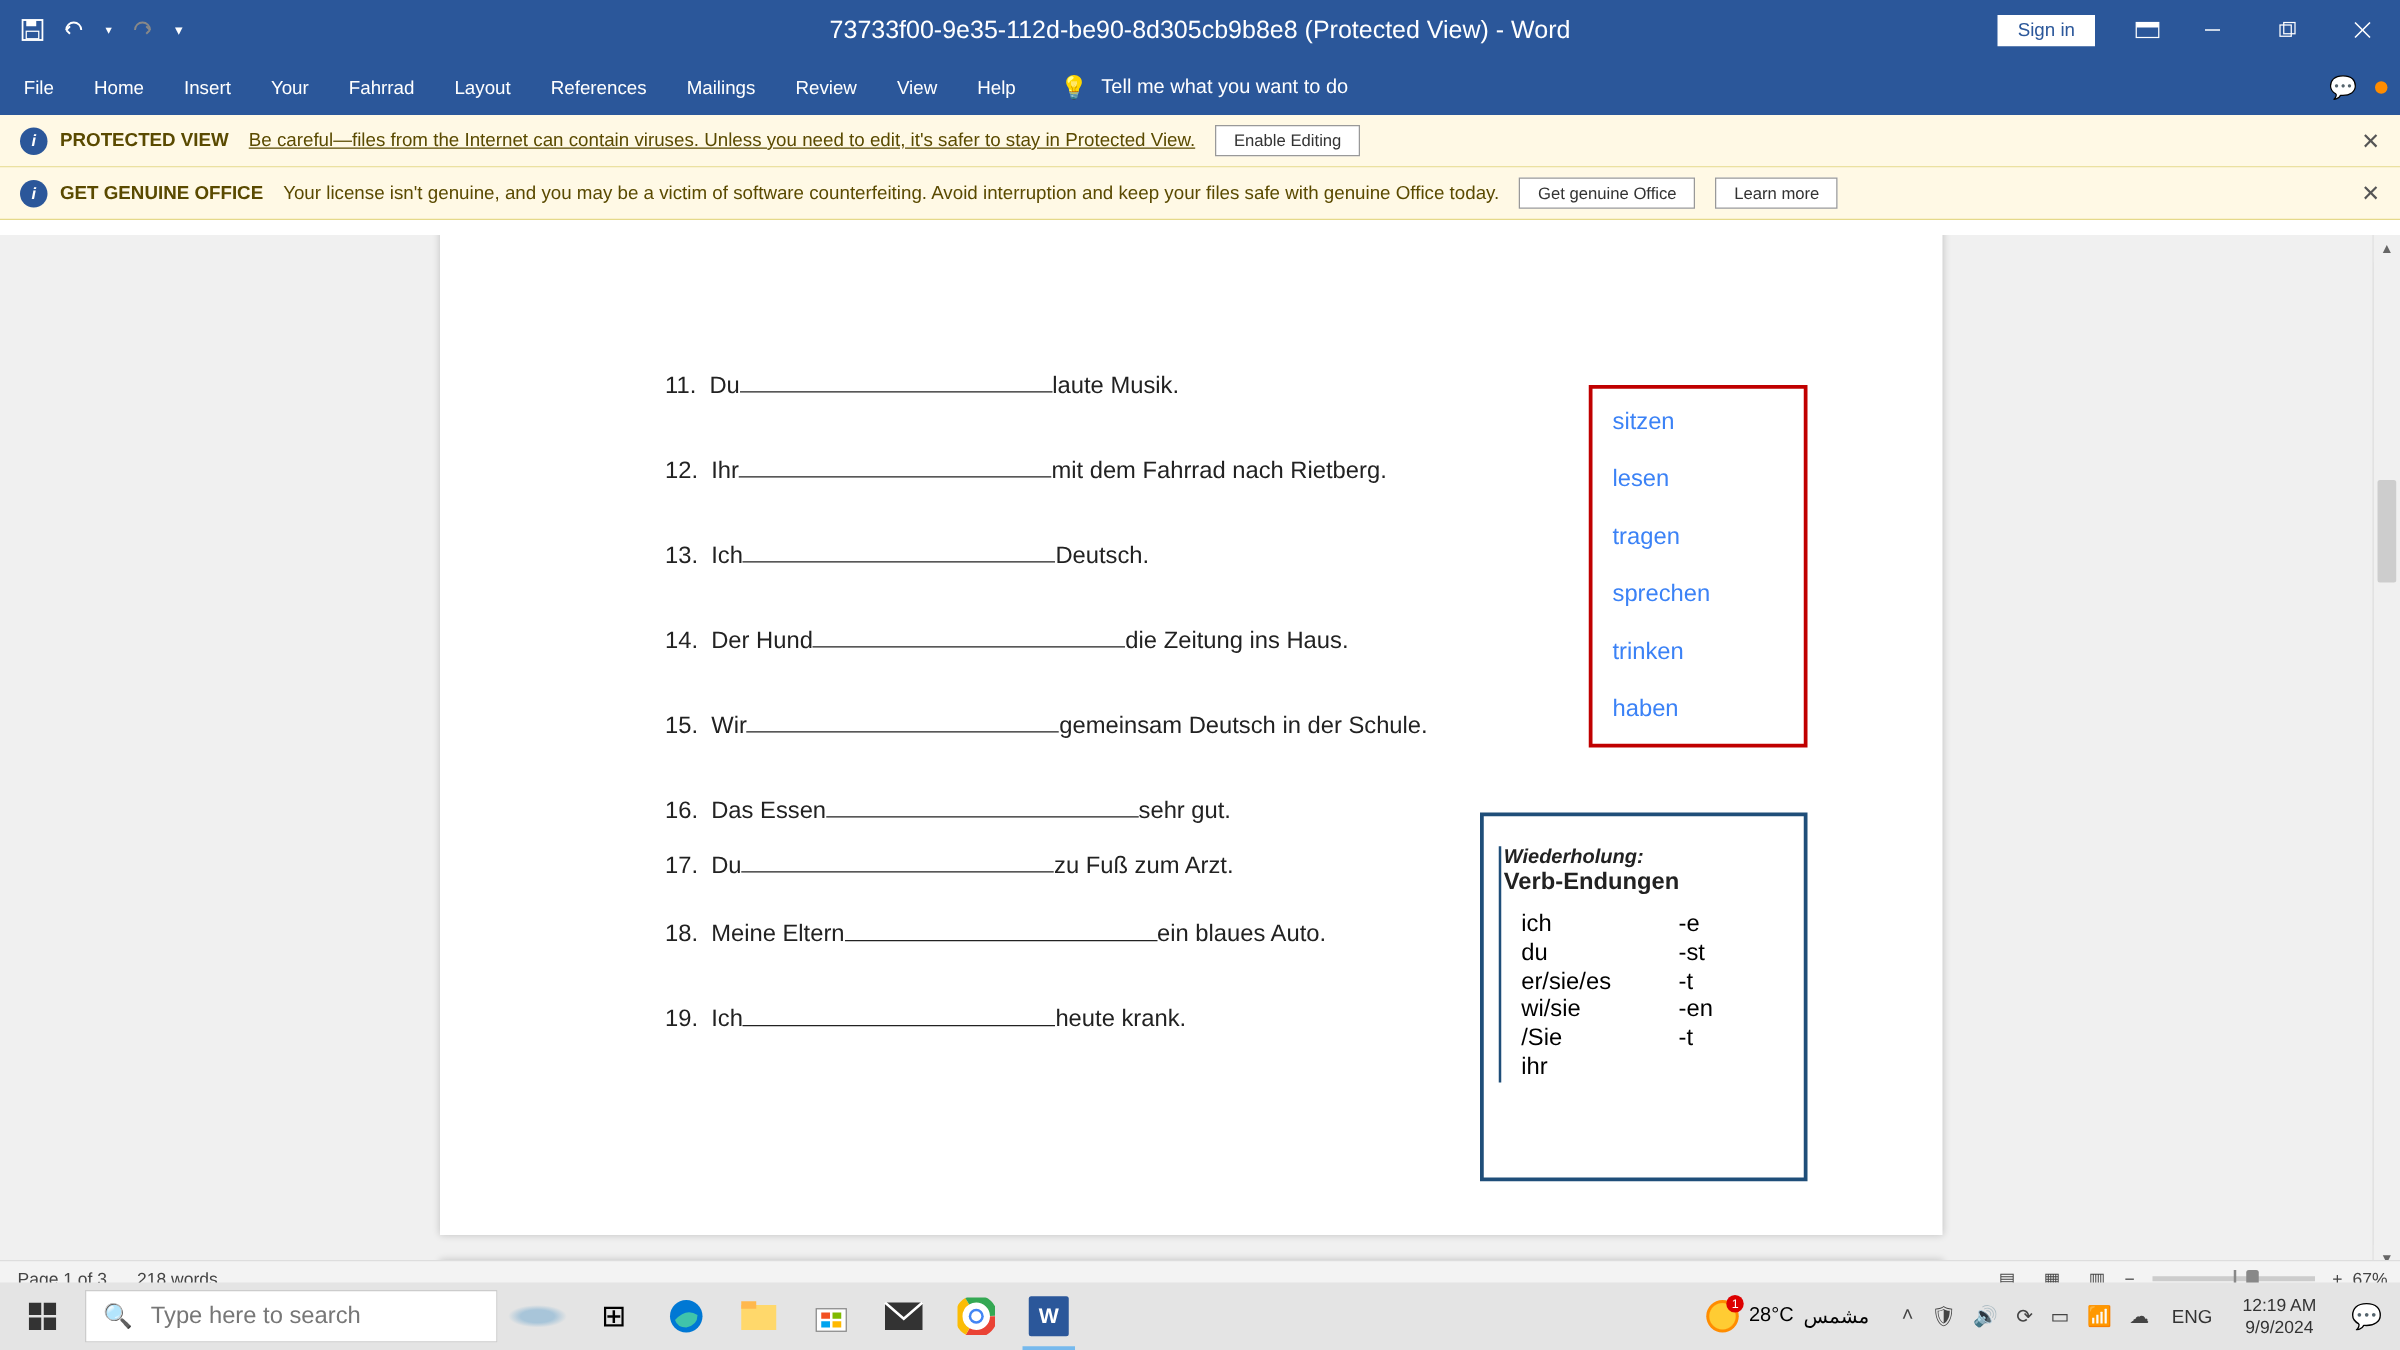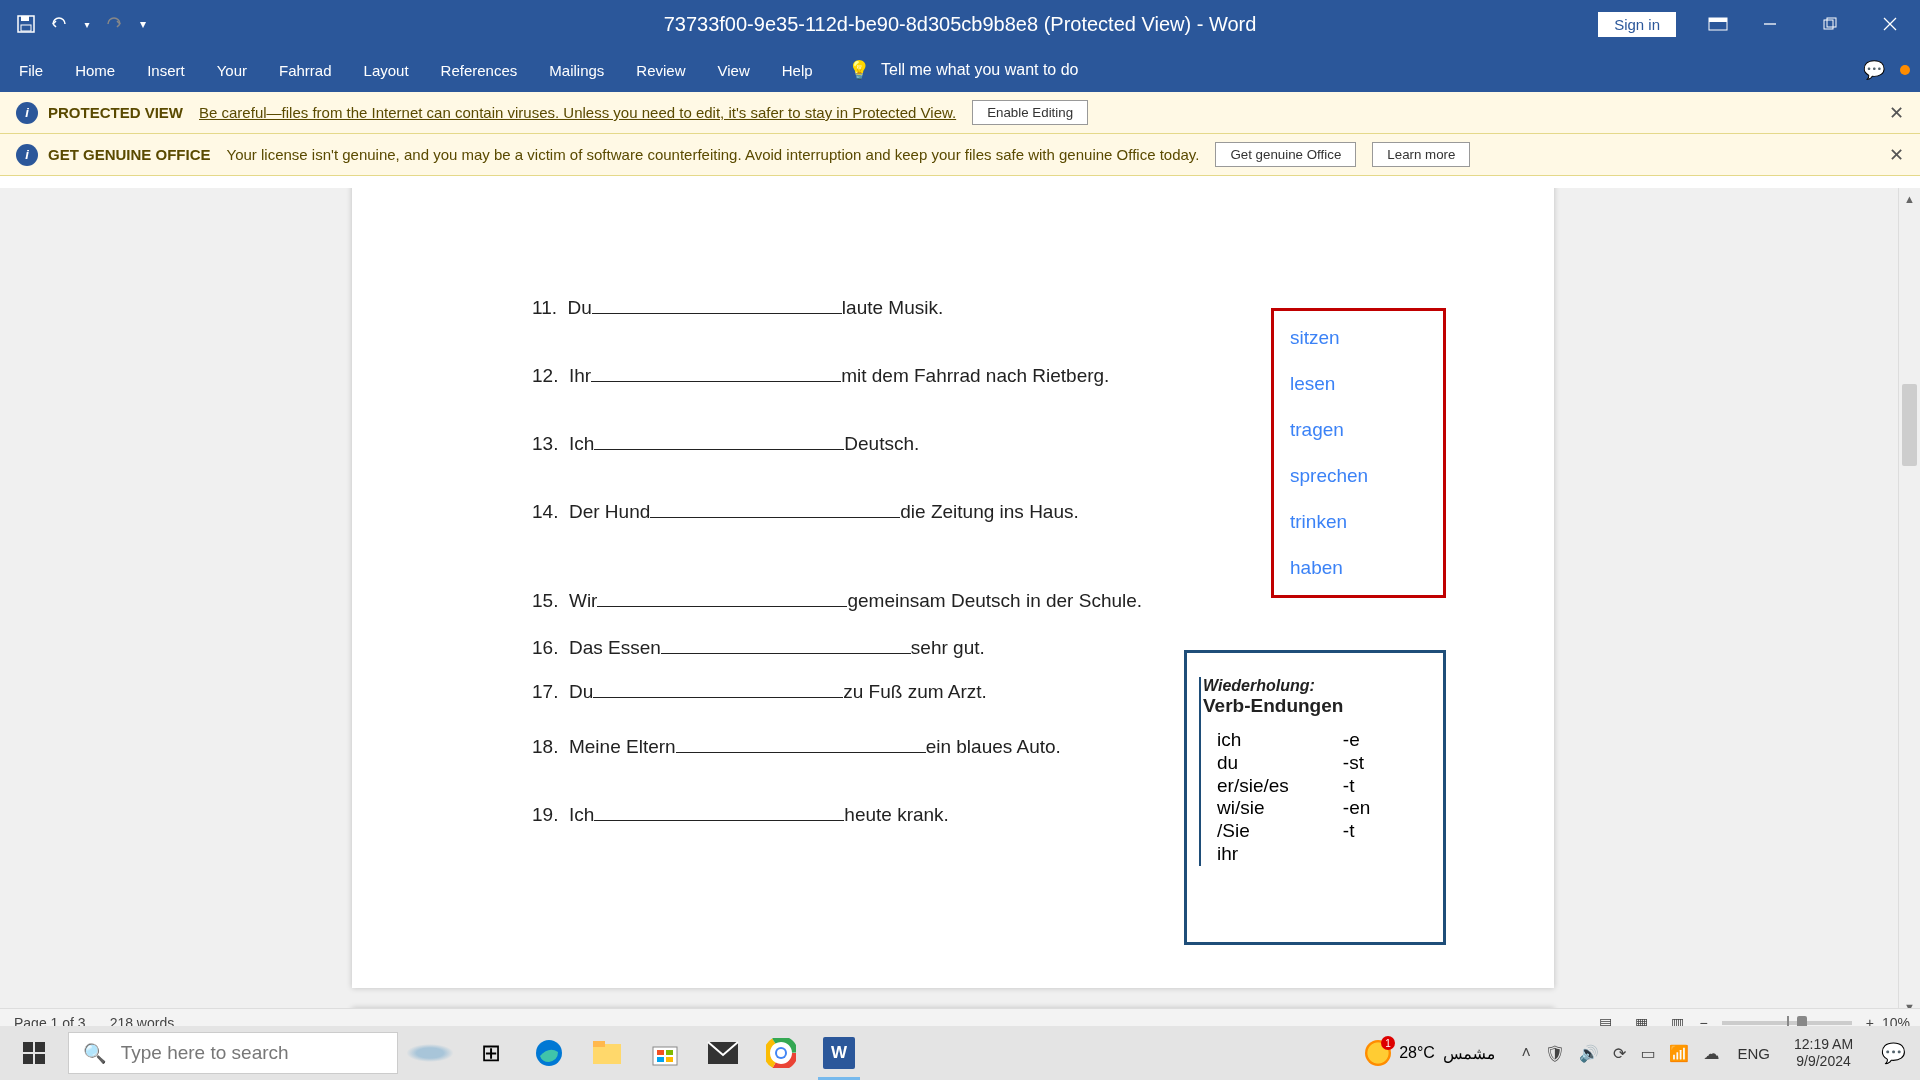--- a/index.html
+++ b/index.html
@@ -185,21 +185,21 @@
 </div>
 
 <div class="doc-area">
 
   <div class="page page1">
     <div id="lines-container">
         <div class="exercise-line" style="top: 188px;"><span>11.&nbsp;&nbsp;Du</span><span class="blank" style="width:250px"></span><span>laute Musik.</span></div>
         <div class="exercise-line" style="top: 256px;"><span>12.&nbsp;&nbsp;Ihr</span><span class="blank" style="width:250px"></span><span>mit dem Fahrrad nach Rietberg.</span></div>
         <div class="exercise-line" style="top: 324px;"><span>13.&nbsp;&nbsp;Ich</span><span class="blank" style="width:250px"></span><span>Deutsch.</span></div>
         <div class="exercise-line" style="top: 392px;"><span>14.&nbsp;&nbsp;Der Hund</span><span class="blank" style="width:250px"></span><span>die Zeitung ins Haus.</span></div>
-        <div class="exercise-line" style="top: 460px; margin-top: 21px;"><span>15.&nbsp;&nbsp;Wir</span><span class="blank" style="width:250px"></span><span>gemeinsam Deutsch in der Schule.</span></div>
+        <div class="exercise-line" style="top: 460px;"><span>15.&nbsp;&nbsp;Wir</span><span class="blank" style="width:250px"></span><span>gemeinsam Deutsch in der Schule.</span></div>
         <div class="exercise-line" style="top: 528px;"><span>16.&nbsp;&nbsp;Das Essen</span><span class="blank" style="width:250px"></span><span>sehr gut.</span></div>
         <div class="exercise-line" style="top: 572px;"><span>17.&nbsp;&nbsp;Du</span><span class="blank" style="width:250px"></span><span>zu Fuß zum Arzt.</span></div>
         <div class="exercise-line" style="top: 627px;"><span>18.&nbsp;&nbsp;Meine Eltern</span><span class="blank" style="width:250px"></span><span>ein blaues Auto.</span></div>
         <div class="exercise-line" style="top: 695px;"><span>19.&nbsp;&nbsp;Ich</span><span class="blank" style="width:250px"></span><span>heute krank.</span></div>
       </div>
     <div class="redbox">
       <div>sitzen</div>
       <div>lesen</div>
       <div>tragen</div>
       <div>sprechen</div>
@@ -252,21 +252,21 @@
   <div class="right">
     <div class="view-btn">▤</div>
     <div class="view-btn">▦</div>
     <div class="view-btn">▥</div>
     <span>−</span>
     <div class="zoom-slider">
         <div class="tick"></div>
         <div class="knob"></div>
       </div>
     <span>+</span>
-    <span>10%</span>
+    <span>67%</span>
   </div>
 </div>
 
 <div class="taskbar">
   <div class="start">
     <svg width="22" height="22" viewBox="0 0 22 22">
         <rect x="0" y="0" width="10" height="10" fill="#333"></rect>
         <rect x="12" y="0" width="10" height="10" fill="#333"></rect>
         <rect x="0" y="12" width="10" height="10" fill="#333"></rect>
         <rect x="12" y="12" width="10" height="10" fill="#333"></rect>

